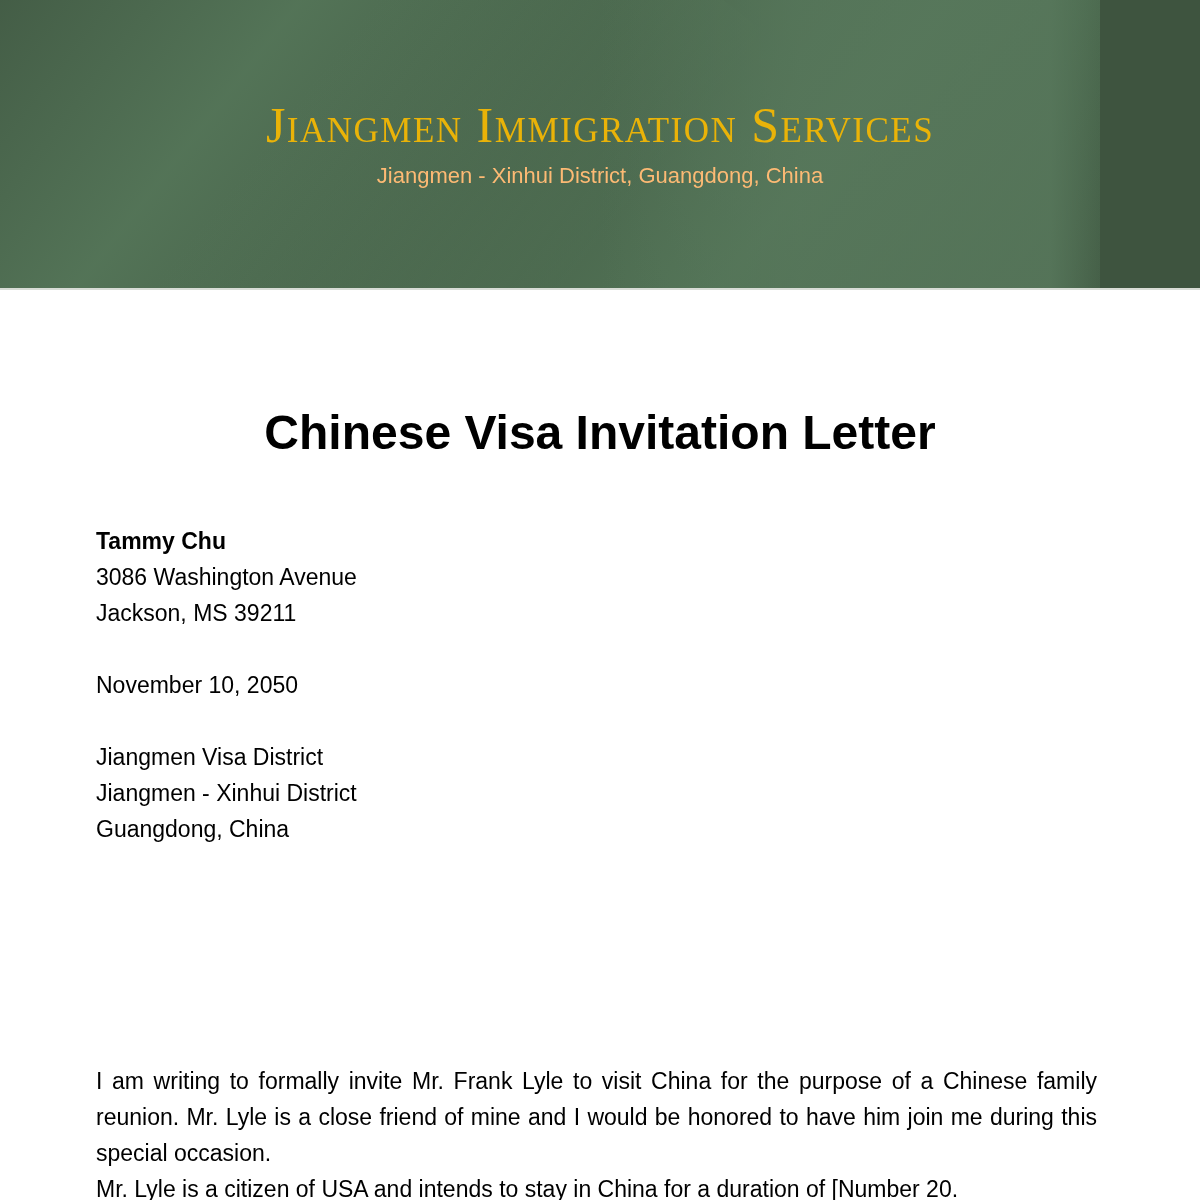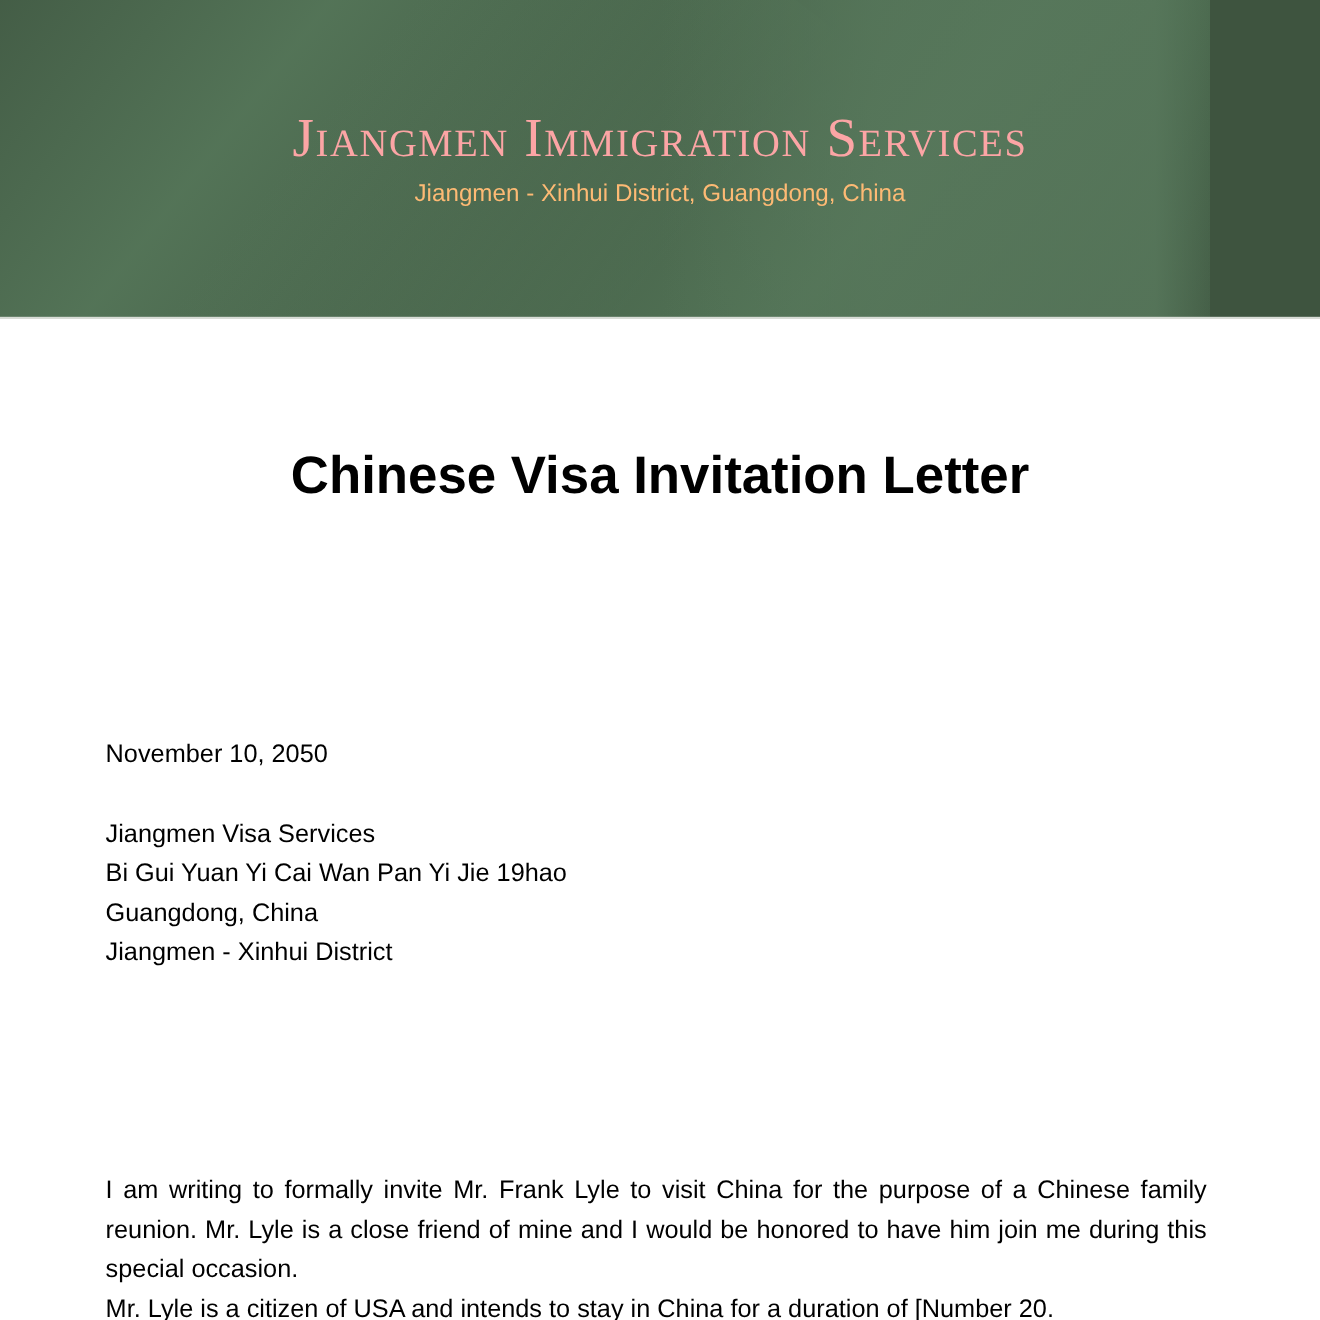--- a/index.html
+++ b/index.html
@@ -33,21 +33,21 @@
     background: #3e543f;
   }
   .header-content {
     position: absolute; left: 0; top: 0; width: 100%; height: 100%;
     text-align: center;
   }
   .org-name {
     position: absolute; left: 0; right: 0; top: 96px;
     font-family: "Liberation Serif", "DejaVu Serif", serif;
     font-variant: small-caps; font-size: 50px; letter-spacing: 1.5px;
-    color: #fca5a5; font-weight: normal;
+    color: #eab308; font-weight: normal;
   }
   .org-address {
     position: absolute; left: 0; right: 0; top: 163px;
     font-size: 22px; color: #fdba74;
   }
   .header-rule {
     position: absolute; left: 0; bottom: 0; width: 100%; height: 2px; background: #d8dcd6;
   }
   .doc { position: relative; padding: 0 104px 0 52px; }
   .title {
@@ -70,29 +70,33 @@
   <div class="header-content">
     <div class="org-name">Jiangmen Immigration Services</div>
     <div class="org-address">Jiangmen - Xinhui District, Guangdong, China</div>
   </div>
   <div class="header-rule"></div>
 </div>
 
 <div class="doc" style="position:relative; height:910px;">
   <h1 class="title">Chinese Visa Invitation Letter</h1>
 
+  <div class="body-text" style="top:233px;">
+    <span class="line bold">Tammy Chu</span>
+    <span class="line">3086 Washington Avenue</span>
+    <span class="line">Jackson, MS 39211</span>
+  </div>
 
   <div class="body-text" style="top:377px;">
     <span class="line">November 10, 2050</span>
   </div>
 
   <div class="body-text" style="top:449px;">
-    <span class="line">Jiangmen Visa Services</span>
-    <span class="line">Bi Gui Yuan Yi Cai Wan Pan Yi Jie 19hao</span>
+    <span class="line">Jiangmen Visa District</span>
+    <span class="line">Jiangmen - Xinhui District</span>
     <span class="line">Guangdong, China</span>
-    <span class="line">Jiangmen - Xinhui District</span>
   </div>
 
 
   <div class="body-text justify" style="top:737px;margin-top:36px;">I am writing to formally invite Mr. Frank Lyle to visit China for the purpose of a Chinese family reunion. Mr. Lyle is a close friend of mine and I would be honored to have him join me during this special occasion.</div>
 
   <div class="body-text justify" style="top:881px;">Mr. Lyle is a citizen of USA and intends to stay in China for a duration of [Number 20.</div>
 </div>
 
 </body></html>

